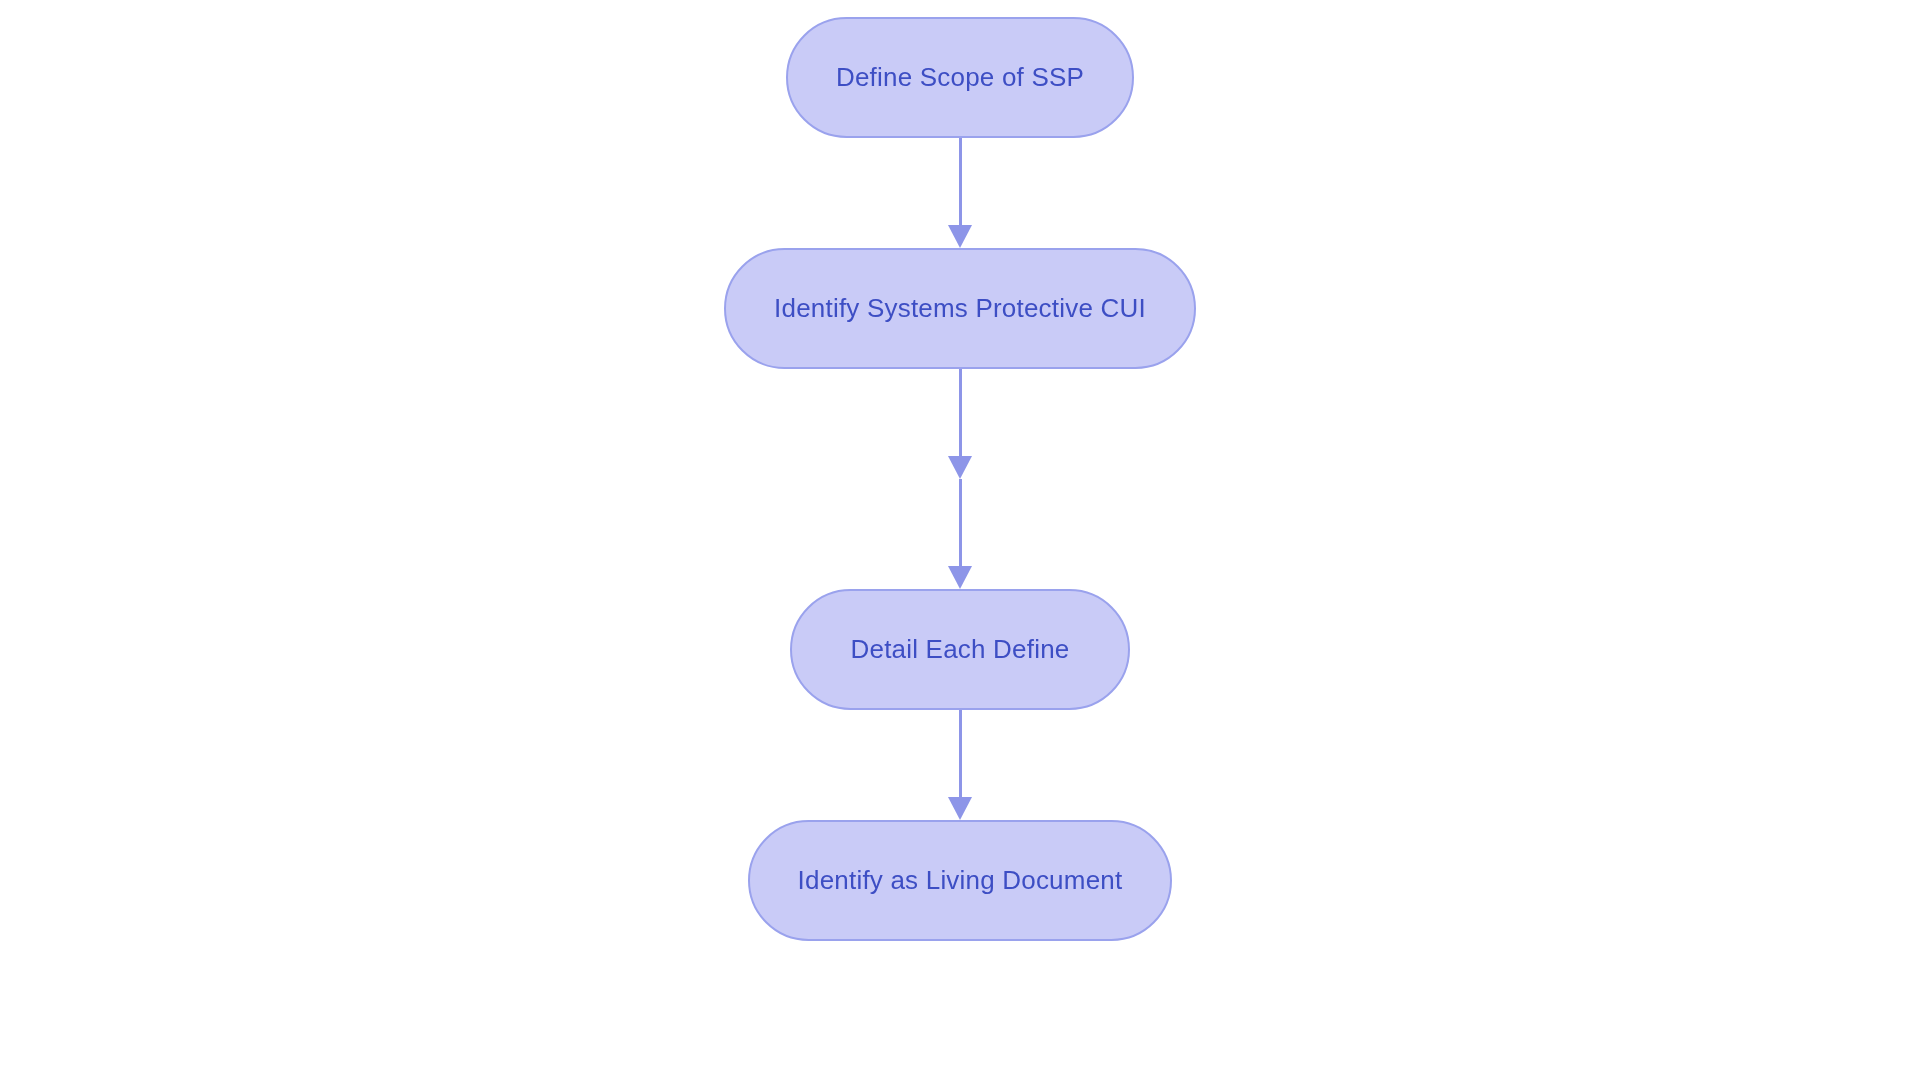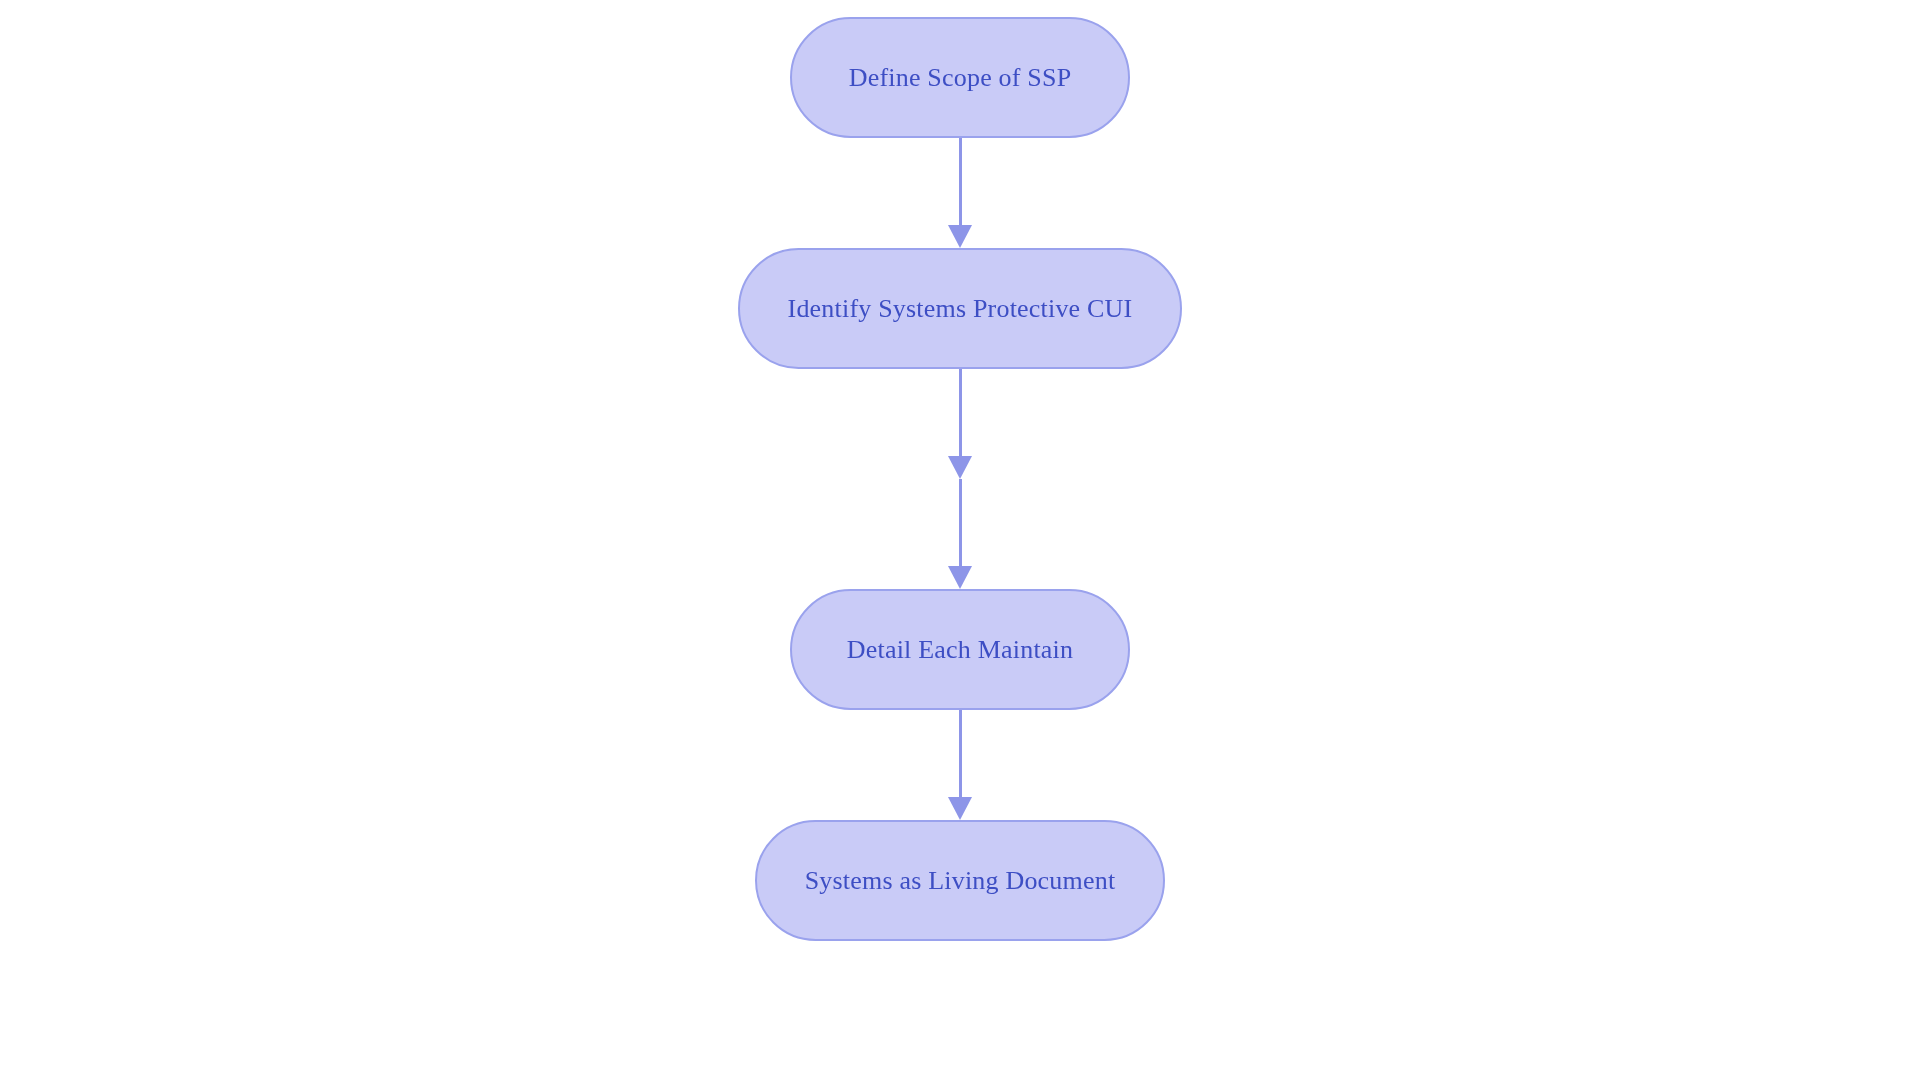--- a/index.html
+++ b/index.html
@@ -7,21 +7,20 @@
     padding: 0;
     background: #ffffff;
     font-family: "Liberation Sans", "DejaVu Sans", sans-serif;
   }
   .canvas {
     position: relative;
     width: 1920px;
     height: 1083px;
     background: var(--bg, #ffffff);
     overflow: hidden;
-    font-family: Liberation Serif, serif;
   }
   .flowchart {
     position: absolute;
     top: 17px;
     left: 0;
     width: 1920px;
     display: flex;
     flex-direction: column;
     align-items: center;
   }
@@ -88,26 +87,26 @@
       <div class="head"></div>
     </div>
 
 
     <div class="flow-arrow">
       <div class="stem"></div>
       <div class="head"></div>
     </div>
 
     <div class="flow-node">
-      <span>Detail Each Maintain</span>
+      <span>Detail Each Define</span>
     </div>
 
     <div class="flow-arrow">
       <div class="stem"></div>
       <div class="head"></div>
     </div>
 
     <div class="flow-node">
-      <span>Systems as Living Document</span>
+      <span>Identify as Living Document</span>
     </div>
 
   </div>
 </div>
 
 </body></html>

